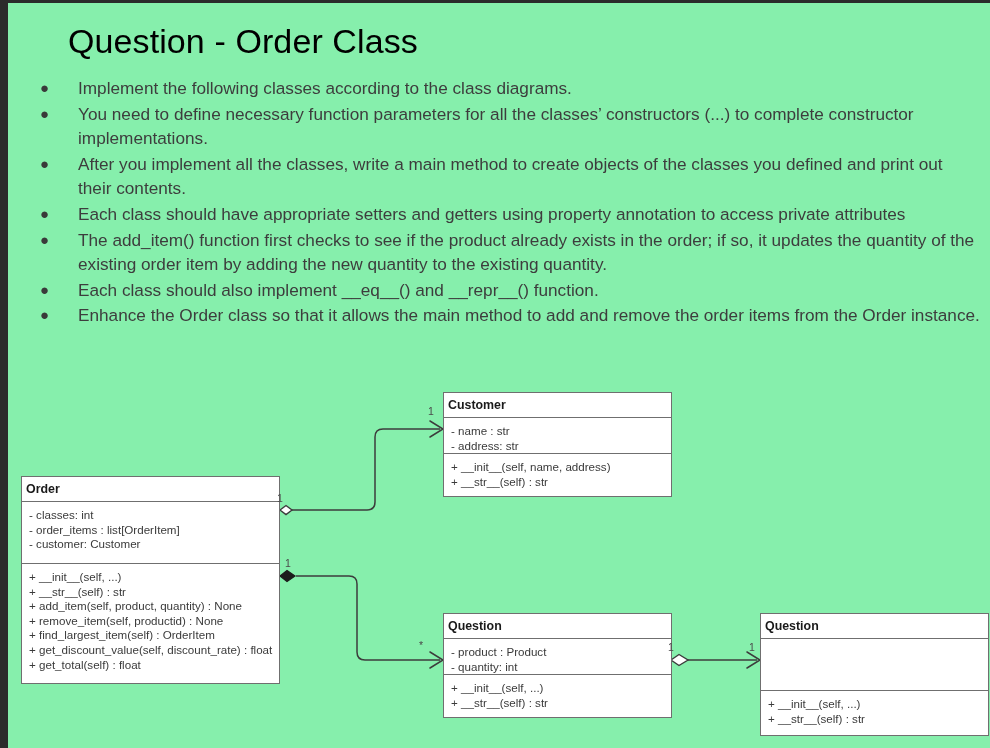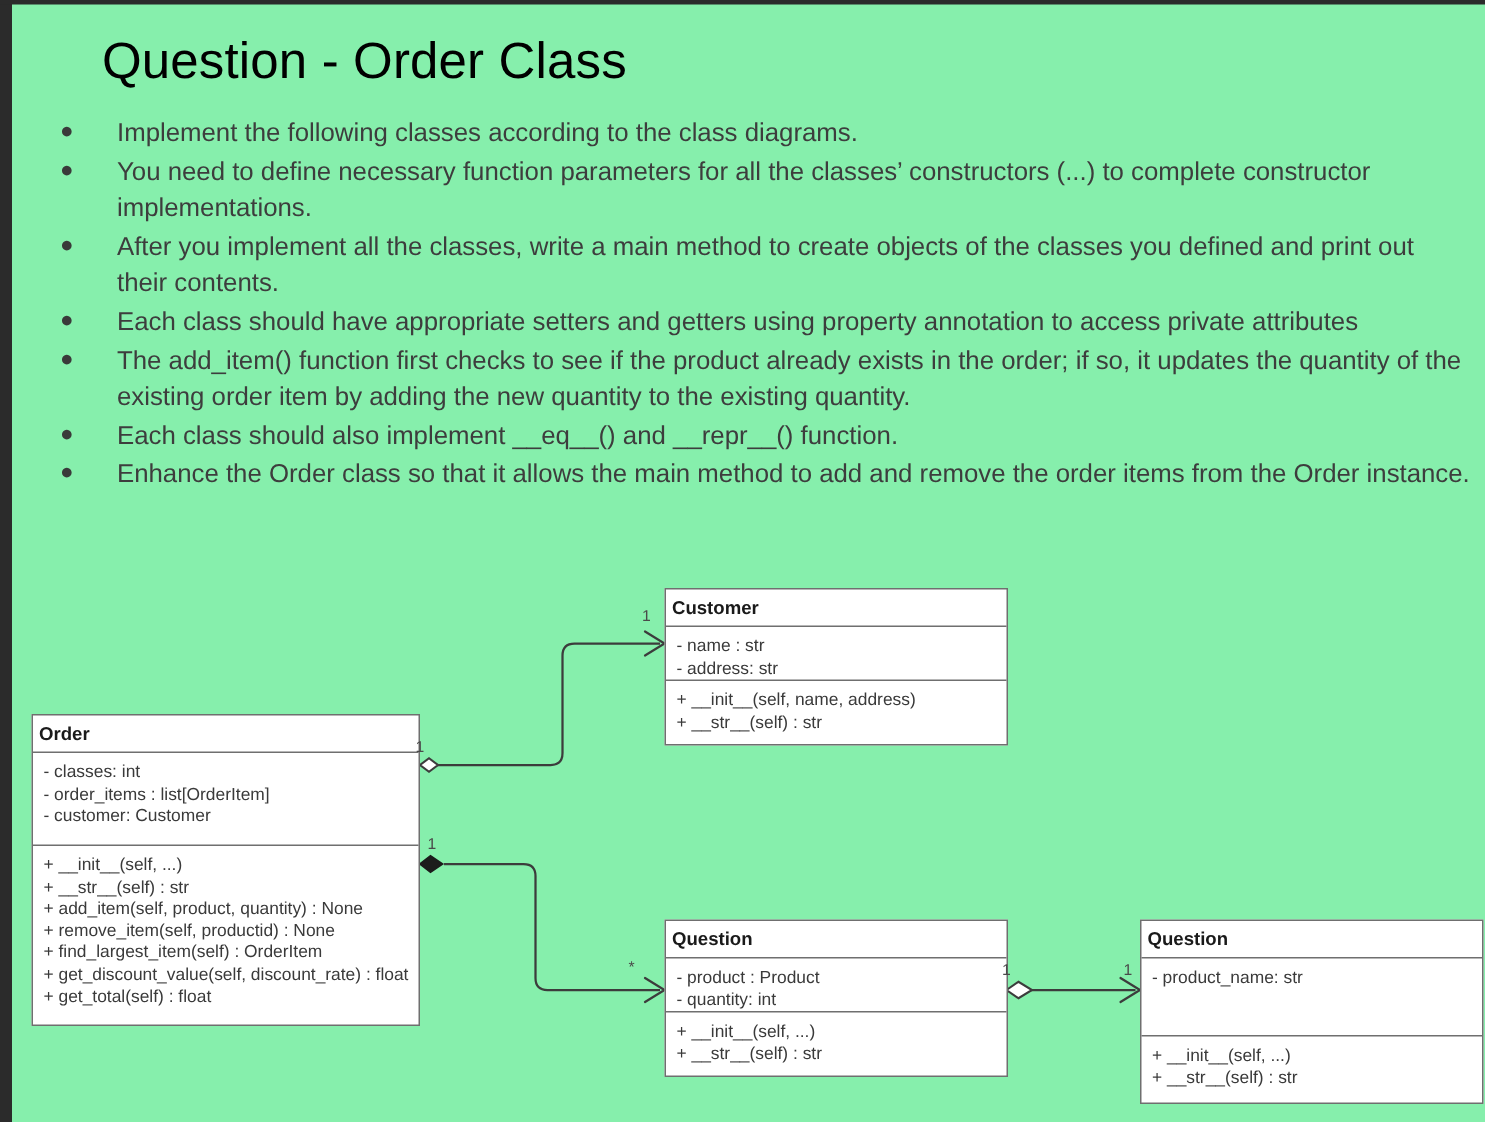--- a/index.html
+++ b/index.html
@@ -238,21 +238,20 @@
       </div>
       <div class="uml-section">
         <div class="uml-line">+ __init__(self, ...)</div>
         <div class="uml-line">+ __str__(self) : str</div>
       </div>
     </div>
 
     <div class="uml-class" style="left:760px; top:613px; width:229px; height:123px;">
       <div class="uml-title">Question</div>
       <div class="uml-section with-rule" style="height:52px;">
-        <div class="uml-line">- product_name: str</div>
       </div>
       <div class="uml-section">
         <div class="uml-line">+ __init__(self, ...)</div>
         <div class="uml-line">+ __str__(self) : str</div>
       </div>
     </div>
 
   </div>
 </div>
 

